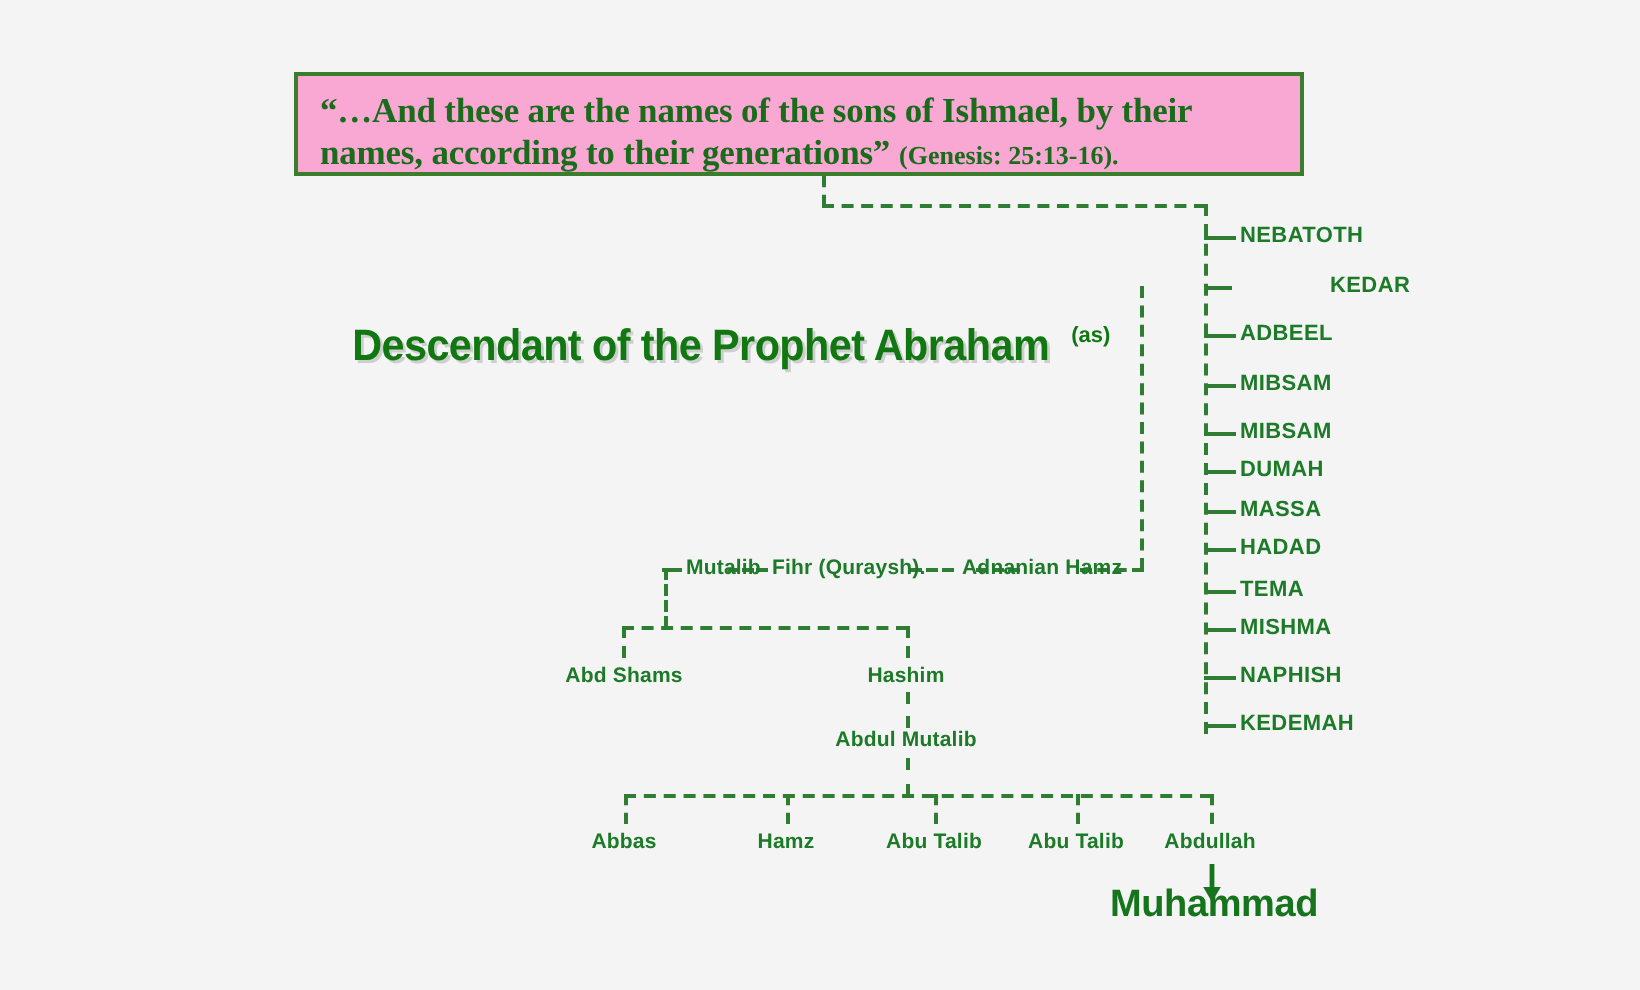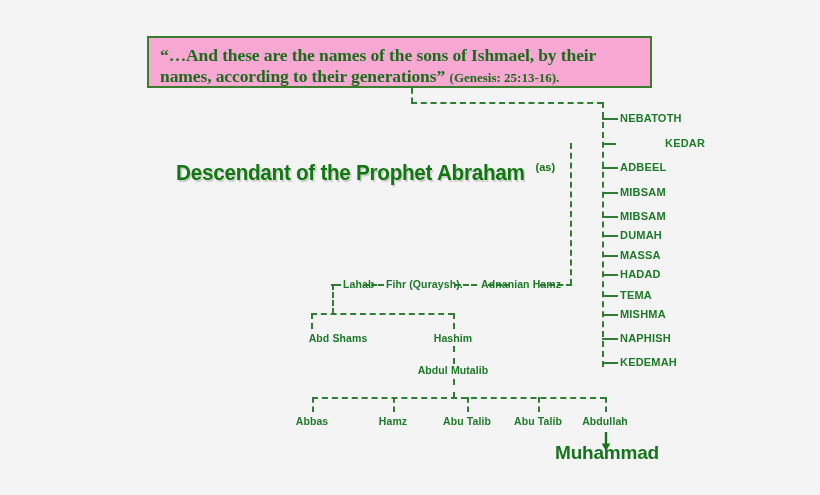--- a/index.html
+++ b/index.html
@@ -190,30 +190,30 @@
   <div class="hline dash-h" style="left:488px; top:284px; width:22px;"></div>
 
   <div class="lineage-label left-anchor" style="left:481px; top:278px;">Adnanian Hamz</div>
 
   <div class="hline dash-h" style="left:455px; top:284px; width:22px;"></div>
 
   <div class="lineage-label left-anchor" style="left:386px; top:278px;">Fihr (Quraysh).</div>
 
   <div class="hline dash-h" style="left:364px; top:284px; width:20px;"></div>
 
-  <div class="lineage-label left-anchor" style="left:343px; top:278px;">Lahab</div>
+  <div class="lineage-label left-anchor" style="left:343px; top:278px;">Mutalib</div>
 
   <div class="hline dash-h" style="left:331px; top:284px; width:10px;"></div>
   <div class="vline dash-v" style="left:332px; top:284px; height:30px;"></div>
 
   <div class="hline dash-h" style="left:311px; top:313px; width:143px;"></div>
   <div class="vline dash-v" style="left:311px; top:313px; height:16px;"></div>
   <div class="vline dash-v" style="left:453px; top:313px; height:16px;"></div>
 
-  <div class="lineage-label" style="left:312px; top:332px;margin-left:26px;">Abd Shams</div>
+  <div class="lineage-label" style="left:312px; top:332px;">Abd Shams</div>
   <div class="lineage-label" style="left:453px; top:332px;">Hashim</div>
 
   <div class="vline dash-v" style="left:453px; top:346px; height:18px;"></div>
   <div class="lineage-label" style="left:453px; top:364px;">Abdul Mutalib</div>
 
   <div class="vline dash-v" style="left:453px; top:379px; height:19px;"></div>
   <div class="hline dash-h" style="left:312px; top:397px; width:294px;"></div>
 
   <div id="bottom-sons-layer">
       <div class="vline dash-v" style="left: 312px; top: 397px; height: 15px;"></div>

